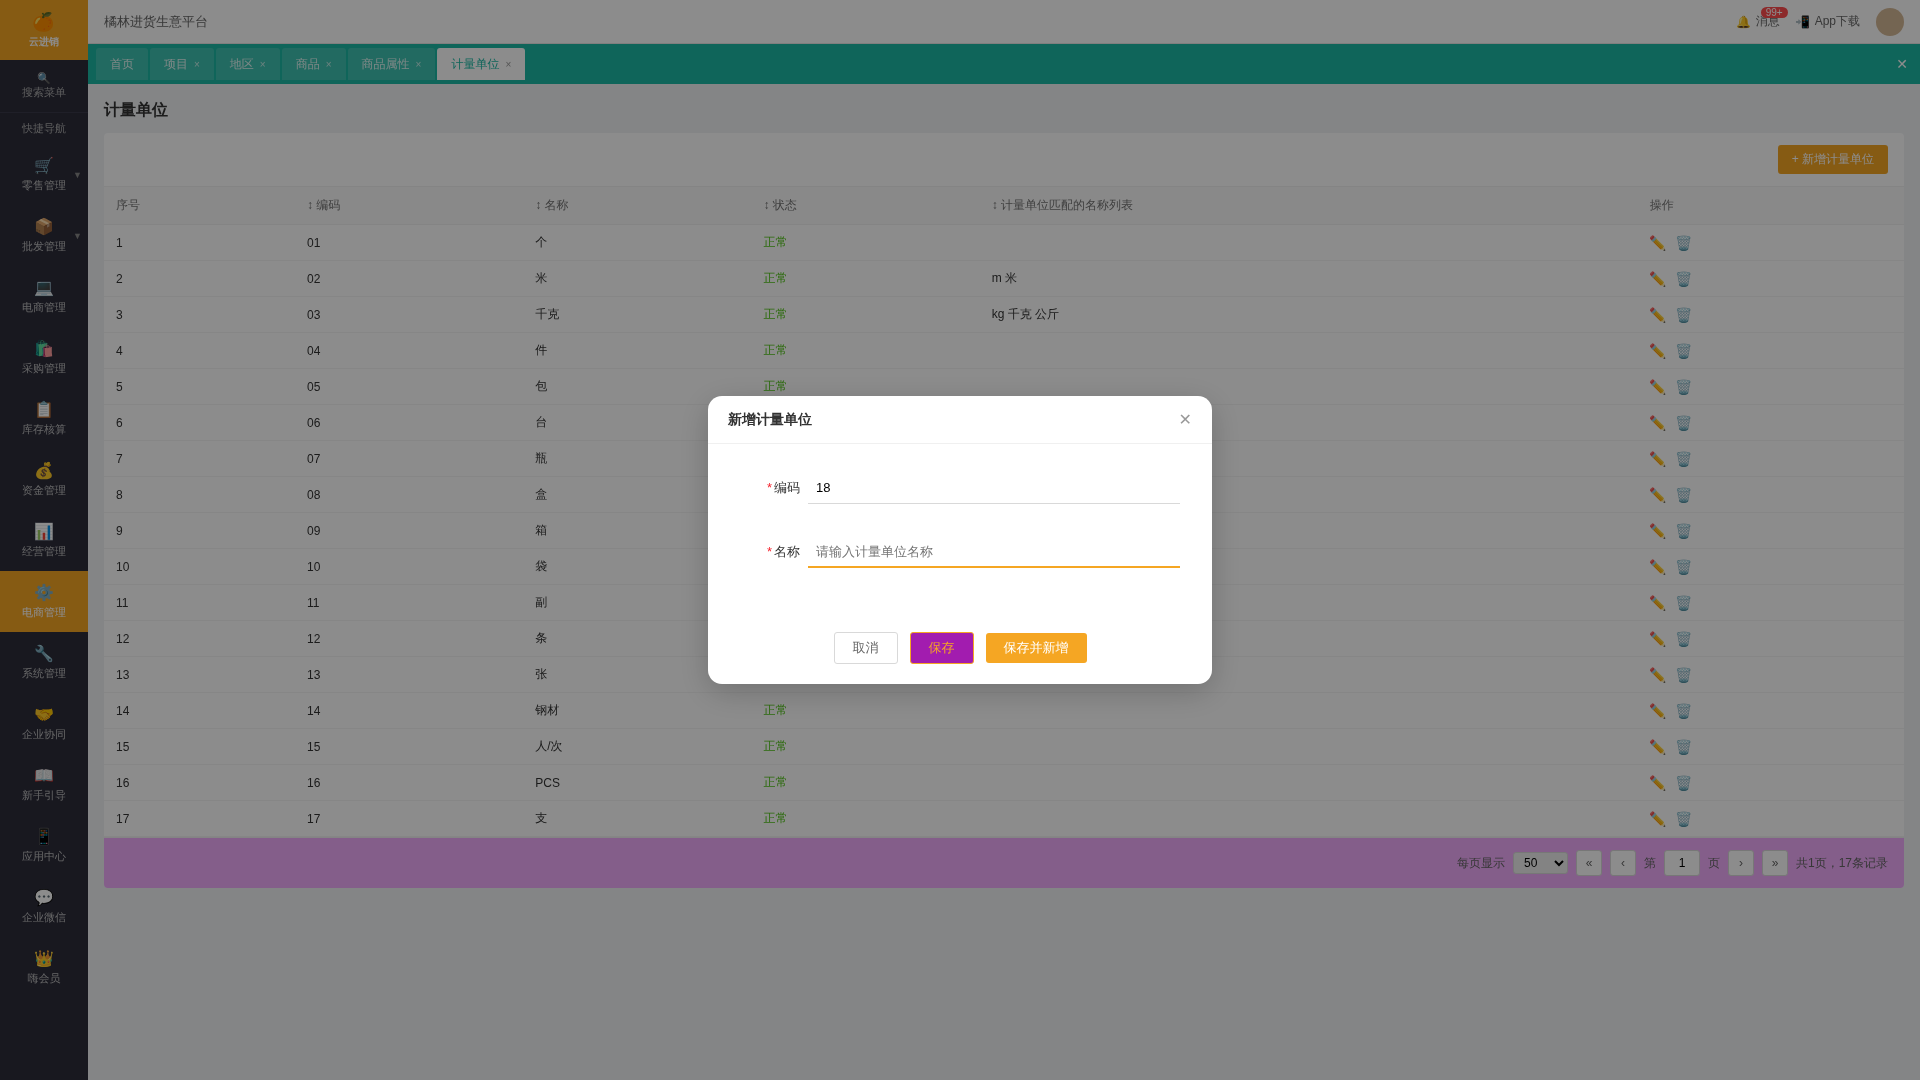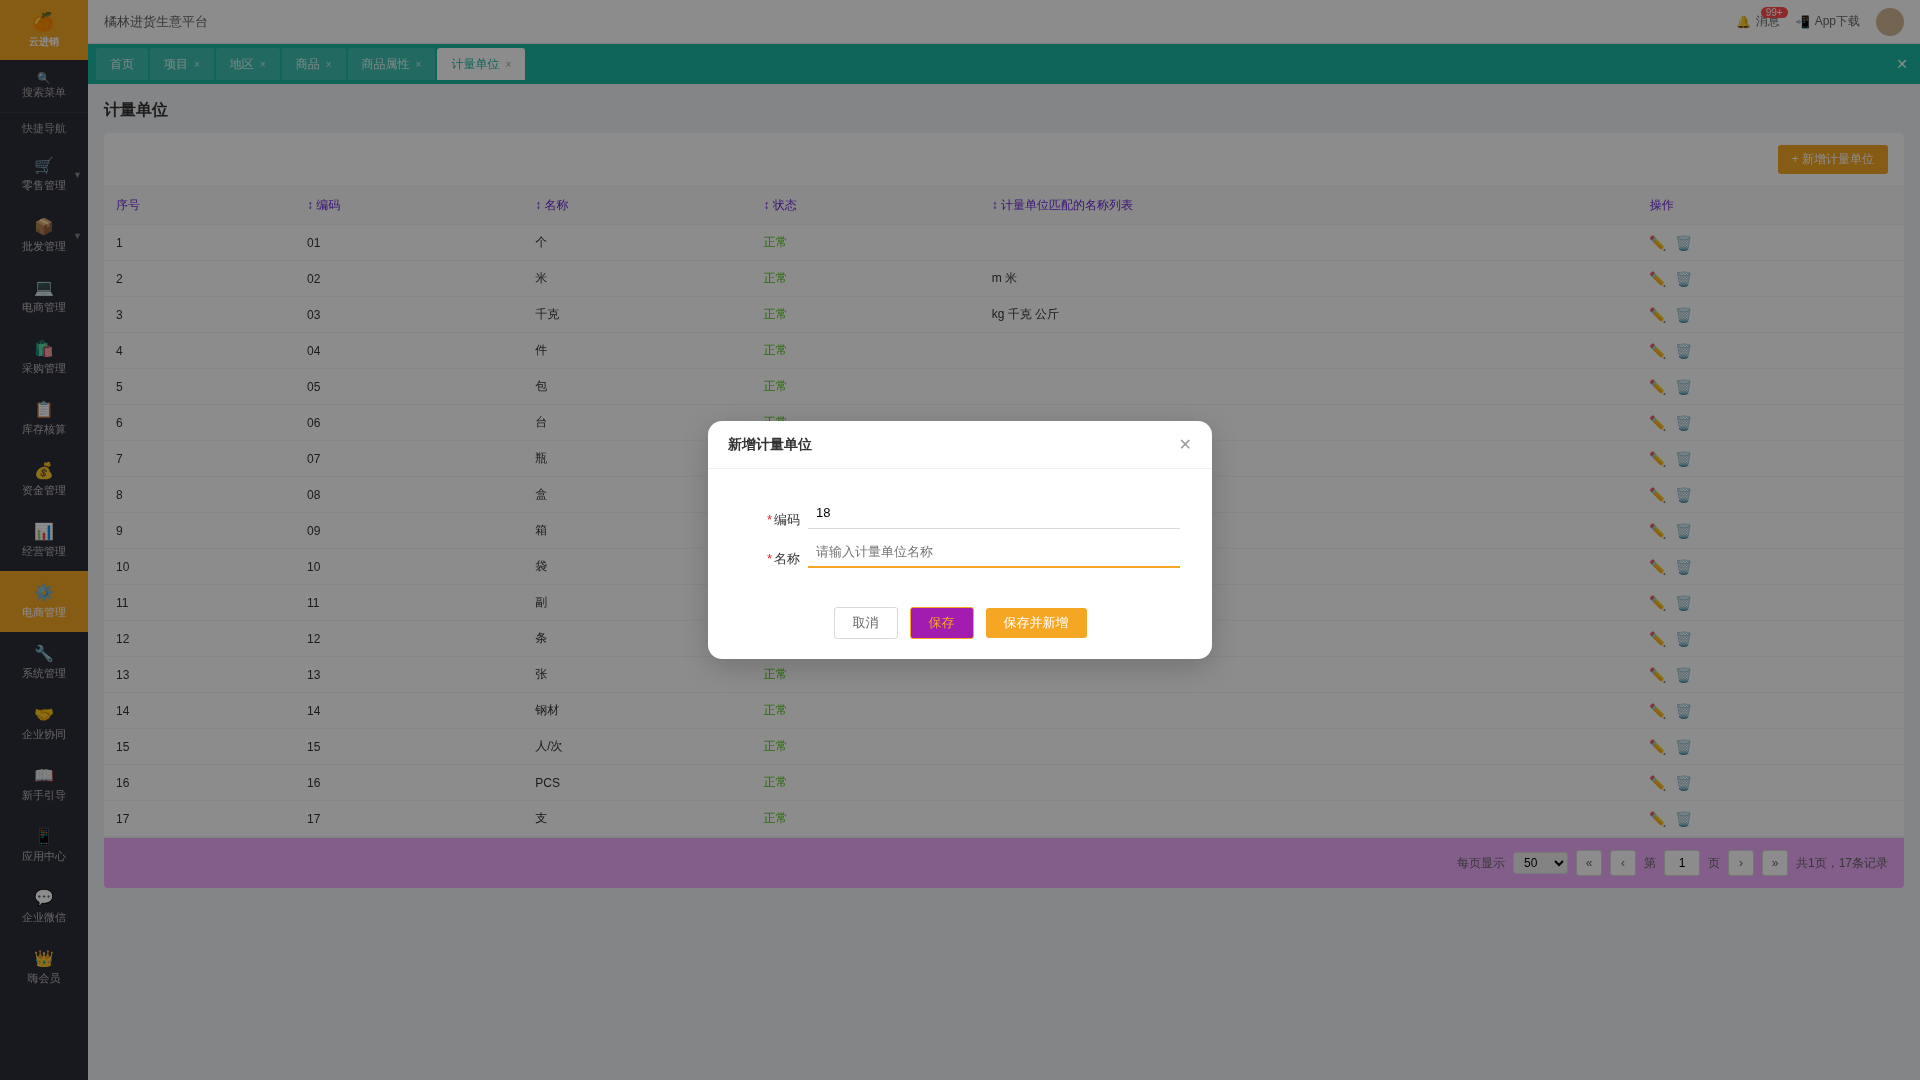--- a/index.html
+++ b/index.html
@@ -40,41 +40,41 @@
     .content { flex: 1; padding: 16px; background: #f0f2f5; overflow: hidden; position: relative; }
     .page-title { font-size: 16px; font-weight: 600; color: #333; margin-bottom: 12px; }
 
     
     .table-container { background: white; border-radius: 4px; overflow: hidden; }
     .table-header-bar { display: flex; justify-content: flex-end; padding: 12px 16px; border-bottom: 1px solid #f0f0f0; }
     .btn-add { background: #f5a623; color: white; border: none; padding: 6px 14px; border-radius: 3px; cursor: pointer; font-size: 12px; }
 
     table { width: 100%; border-collapse: collapse; font-size: 12px; }
     thead tr { background: #fafafa; }
-    th { padding: 10px 12px; text-align: left; color: #6d28d9; font-weight: 500; border-bottom: 1px solid #f0f0f0; white-space: nowrap; }
+    th { padding: 10px 12px; text-align: left; color: #737373; font-weight: 500; border-bottom: 1px solid #f0f0f0; white-space: nowrap; }
     td { padding: 9px 12px; border-bottom: 1px solid #f5f5f5; color: #333; }
     .status-normal { color: #52c41a; }
     .action-btns { display: flex; gap: 8px; }
     .action-btn { color: #888; cursor: pointer; font-size: 14px; }
 
     
     .pagination { display: flex; align-items: center; justify-content: flex-end; padding: 12px 16px; gap: 8px; font-size: 12px; color: #666; background: #f0abfc; border-top: 1px solid #f0f0f0; }
     .pagination-select { border: 1px solid #d9d9d9; border-radius: 3px; padding: 2px 6px; font-size: 12px; }
     .pagination-btn { width: 26px; height: 26px; border: 1px solid #d9d9d9; background: white; border-radius: 3px; cursor: pointer; display: flex; align-items: center; justify-content: center; font-size: 12px; color: #666; }
     .pagination-btn:disabled { color: #ccc; cursor: not-allowed; }
     .pagination-input { width: 36px; height: 26px; border: 1px solid #d9d9d9; border-radius: 3px; text-align: center; font-size: 12px; }
 
     
     .modal-overlay { position: fixed; top: 0; left: 0; width: 1920px; height: 1080px; background: rgba(0,0,0,0.45); z-index: 100; display: flex; align-items: center; justify-content: center; }
     .modal { background: white; border-radius: 14px; width: 504px; box-shadow: 0 8px 32px rgba(0,0,0,0.2); }
     .modal-header { padding: 14px 20px; border-bottom: 1px solid #f0f0f0; display: flex; align-items: center; justify-content: space-between; }
     .modal-title { font-size: 14px; font-weight: 600; color: #333; }
     .modal-close { color: #999; cursor: pointer; font-size: 16px; }
     .modal-body { padding: 28px 32px 20px; }
-    .form-row { display: flex; align-items: flex-end; margin-bottom: 7px; }
+    .form-row { display: flex; align-items: center; margin-bottom: 32px; }
     .form-label { width: 60px; text-align: right; font-size: 13px; color: #333; flex-shrink: 0; }
     .form-label .required { color: #f5222d; margin-right: 2px; }
     .form-input { flex: 1; height: 32px; border: none; border-bottom: 1px solid #d9d9d9; outline: none; padding: 0 8px; font-size: 13px; margin-left: 8px; }
     .form-input.active-border { border-bottom: 2px solid #f5a623; }
     .modal-footer { padding: 12px 20px 20px; display: flex; align-items: center; justify-content: center; gap: 12px; }
     .btn-cancel { border: 1px solid #d9d9d9; background: white; padding: 6px 18px; border-radius: 3px; cursor: pointer; font-size: 13px; color: #666; }
     .btn-save { border: 1px solid #f5a623; background: #a21caf; color: #f5a623; padding: 6px 18px; border-radius: 3px; cursor: pointer; font-size: 13px; }
     .btn-save-new { background: #f5a623; color: white; border: none; padding: 6px 18px; border-radius: 3px; cursor: pointer; font-size: 13px; }
   </style>
 </head>

